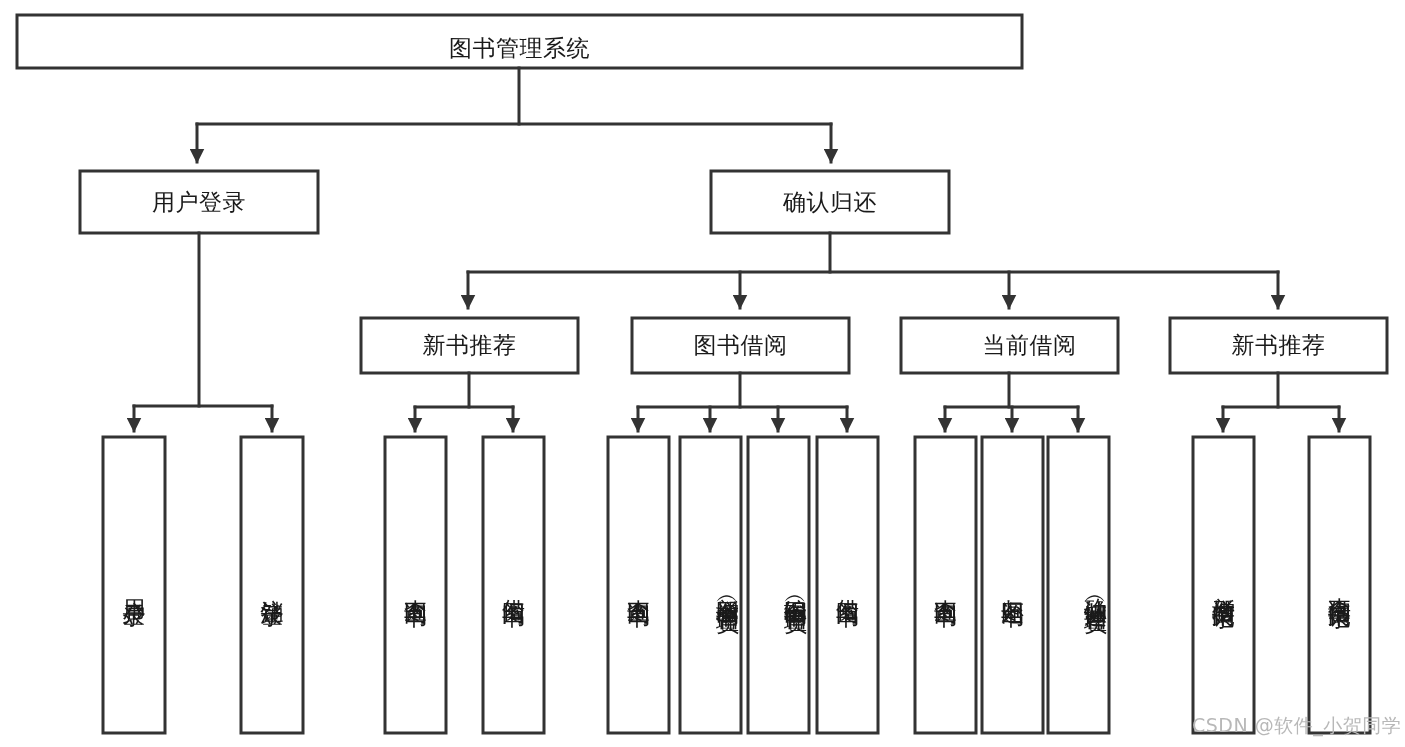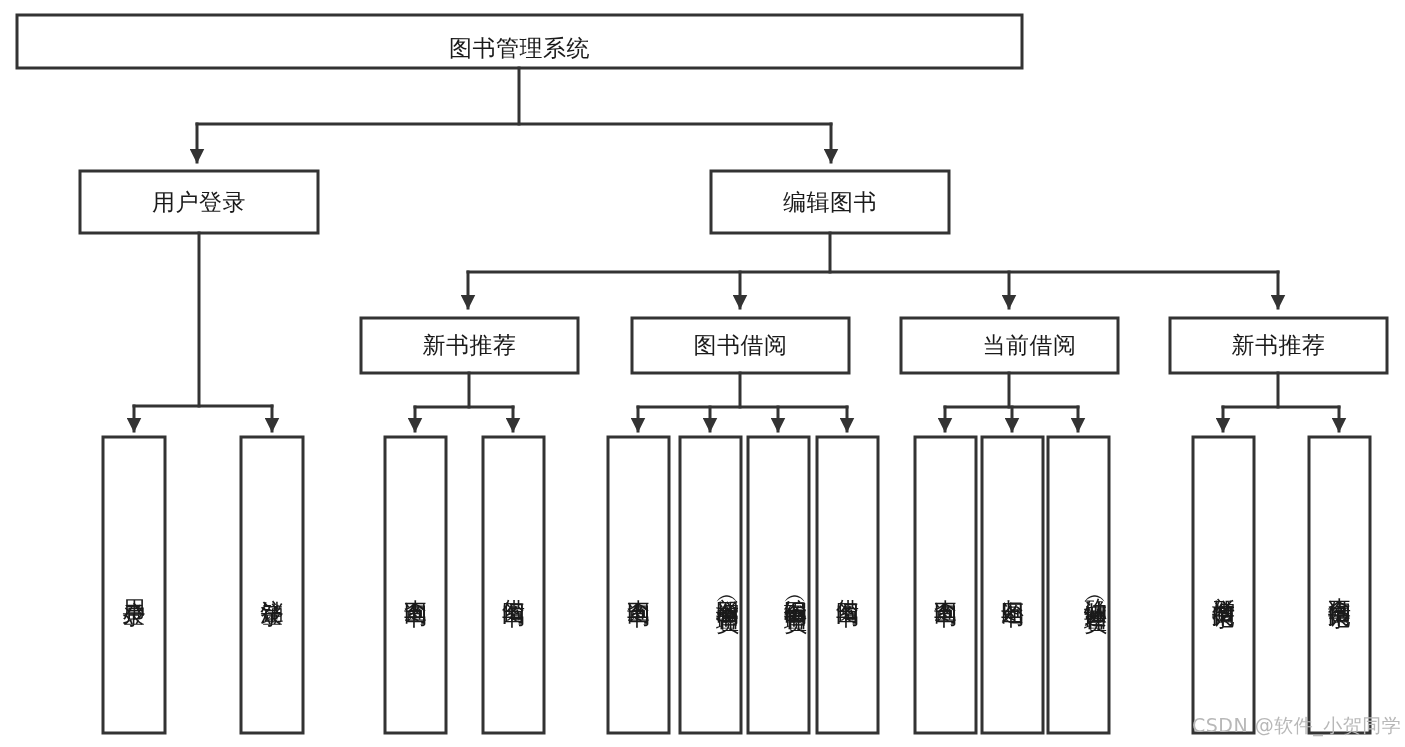--- a/index.html
+++ b/index.html
@@ -164,21 +164,21 @@
     <rect class="node-box-leaf" x="1048" y="437" width="61" height="296"></rect>
 
     <rect class="node-box-leaf" x="1193" y="437" width="61" height="296"></rect>
     <rect class="node-box-leaf" x="1309" y="437" width="61" height="296"></rect>
   </svg>
 
   <div class="node-label" style="left:17px; top:22px; width:1005px; height:53px;">图书管理系统</div>
 
   <div class="node-label" style="left:80px; top:171px; width:238px; height:62px;">用户登录</div>
 
-  <div class="node-label" style="left:711px; top:171px; width:238px; height:62px;">编辑图书</div>
+  <div class="node-label" style="left:711px; top:171px; width:238px; height:62px;">确认归还</div>
 
   <div class="node-label" style="left:361px; top:318px; width:217px; height:55px;">新书推荐</div>
 
   <div class="node-label" style="left:632px; top:318px; width:217px; height:55px;">图书借阅</div>
 
   <div class="node-label" style="left:901px; top:318px; width:217px; height:55px;margin-left:20px;">当前借阅</div>
 
   <div class="node-label" style="left:1170px; top:318px; width:217px; height:55px;">新书推荐</div>
 
   <div class="leaf-label" style="left:103px; top:437px; width:62px; height:296px;">用户登录</div>

